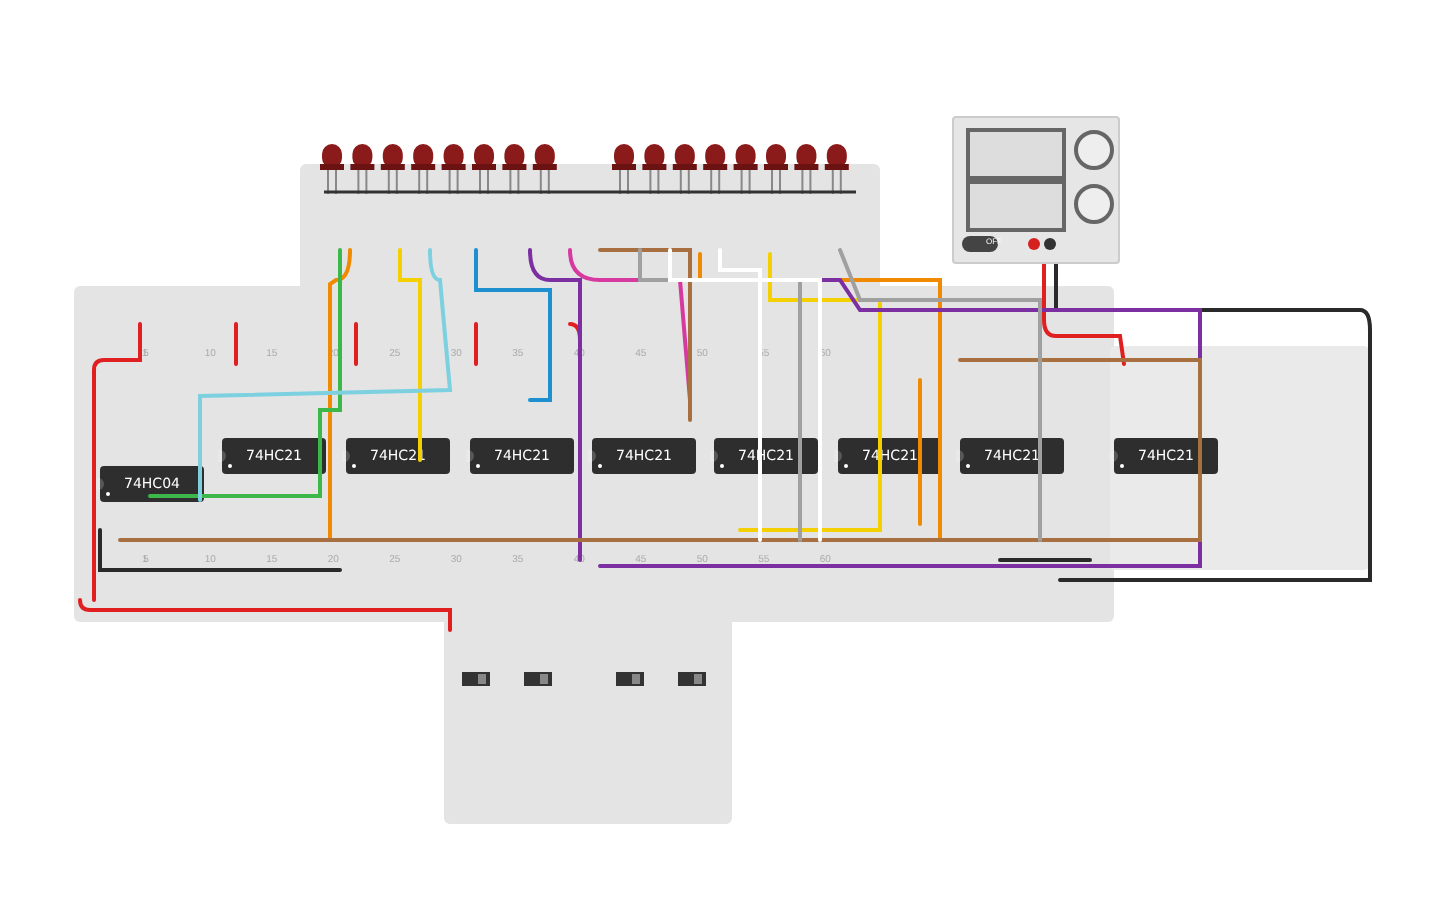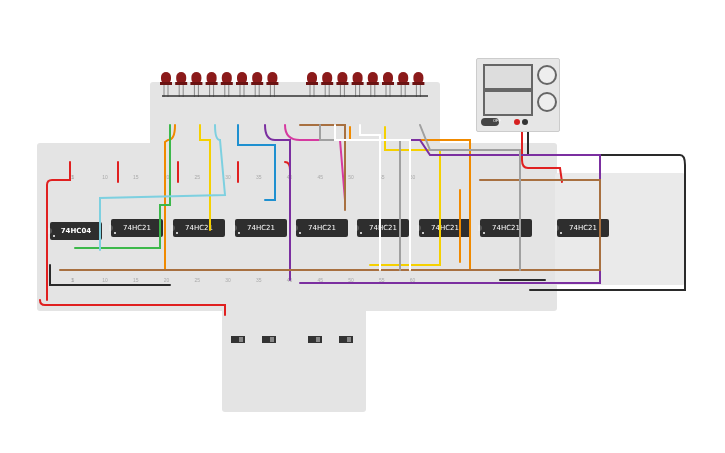--- a/index.html
+++ b/index.html
@@ -50,21 +50,21 @@
     <div class="colnum" style="left: 317.6px; top: 174px;">45</div>
     <div class="colnum" style="left: 317.6px; top: 277px;">45</div>
     <div class="colnum" style="left: 348.35px; top: 174px;">50</div>
     <div class="colnum" style="left: 348.35px; top: 277px;">50</div>
     <div class="colnum" style="left: 379.1px; top: 174px;">55</div>
     <div class="colnum" style="left: 379.1px; top: 277px;">55</div>
     <div class="colnum" style="left: 409.85px; top: 174px;">60</div>
     <div class="colnum" style="left: 409.85px; top: 277px;">60</div>
   </div>
 
-<div class="chip" style="left:50px;top:222px;width:52px;font-weight:bold;">
+<div class="chip" style="left:50px;top:233px;width:52px;">
     <span>74HC04</span>
   </div>
 <div class="chip" style="left:111px;top:219px;width:52px;">
     <span>74HC21</span>
   </div>
 <div class="chip" style="left:173px;top:219px;width:52px;">
     <span>74HC21</span>
   </div>
 <div class="chip" style="left:235px;top:219px;width:52px;">
     <span>74HC21</span>

